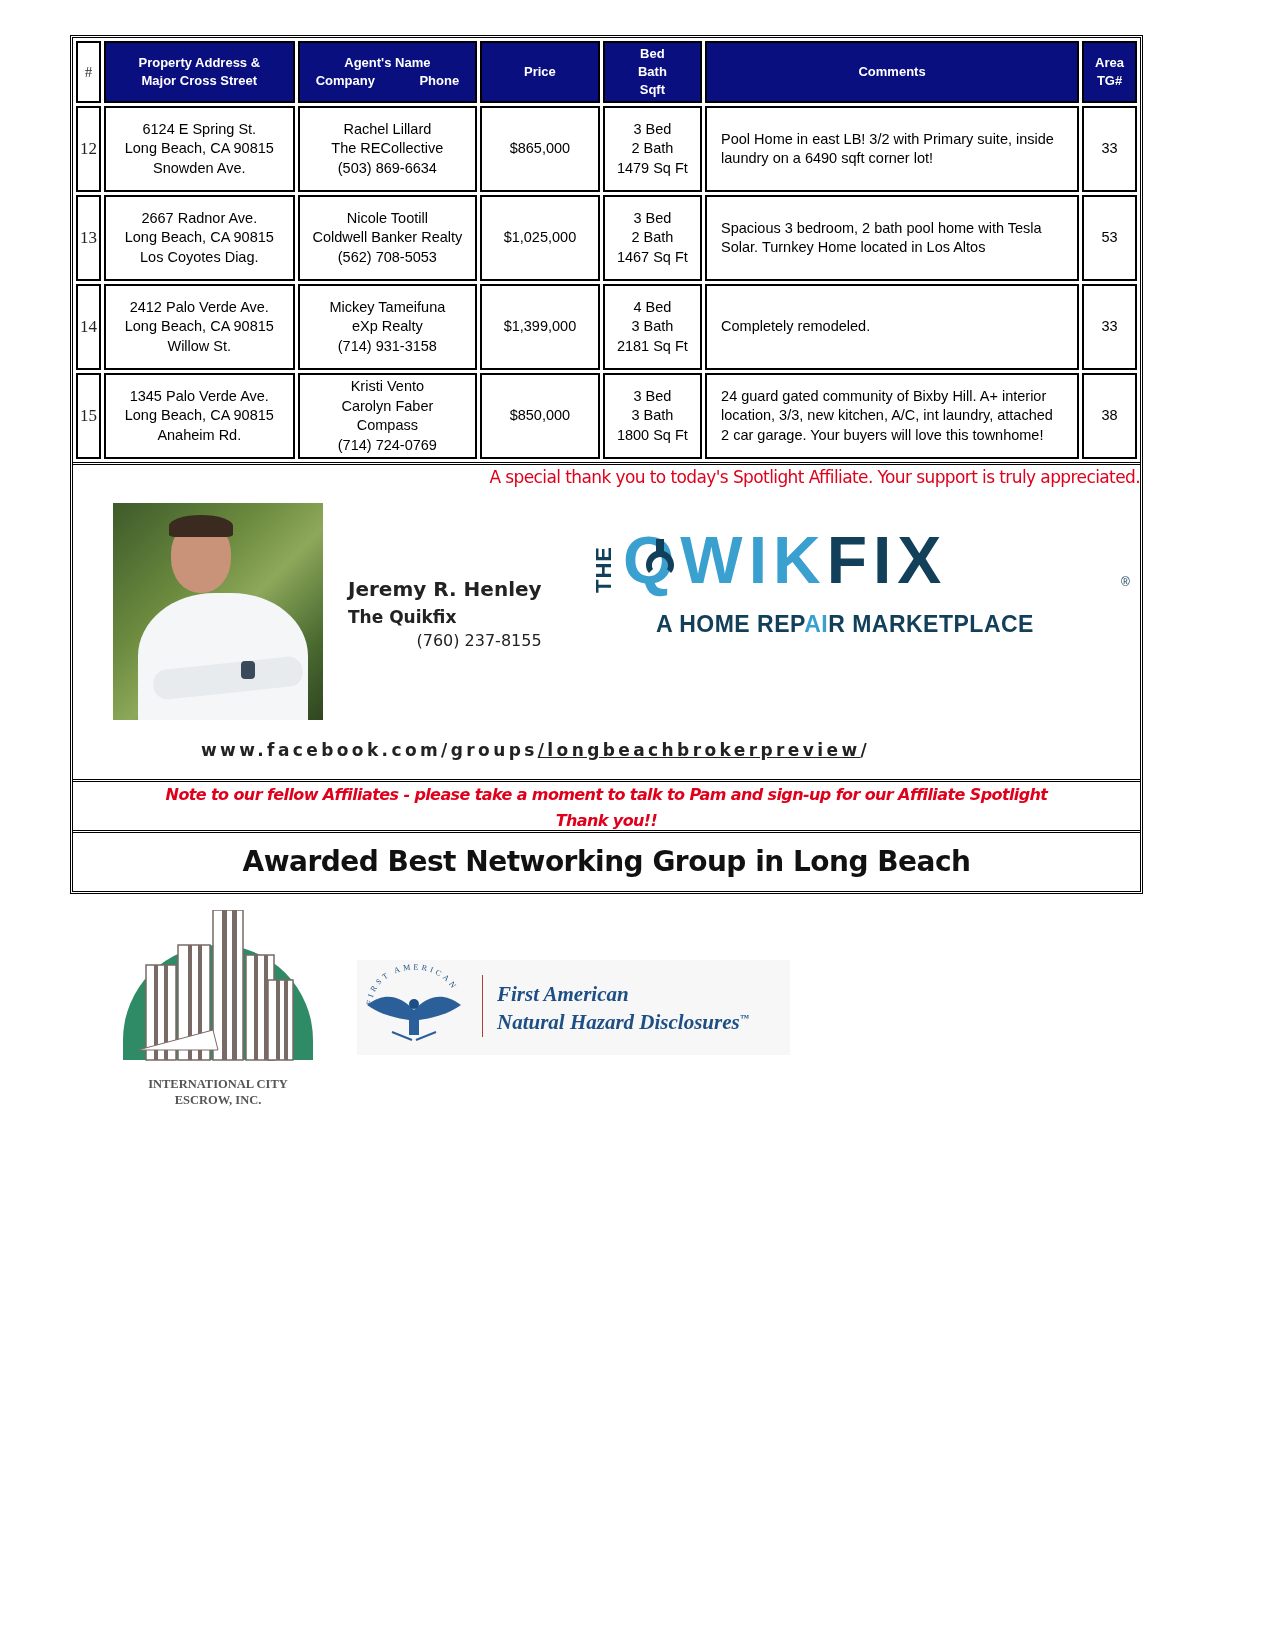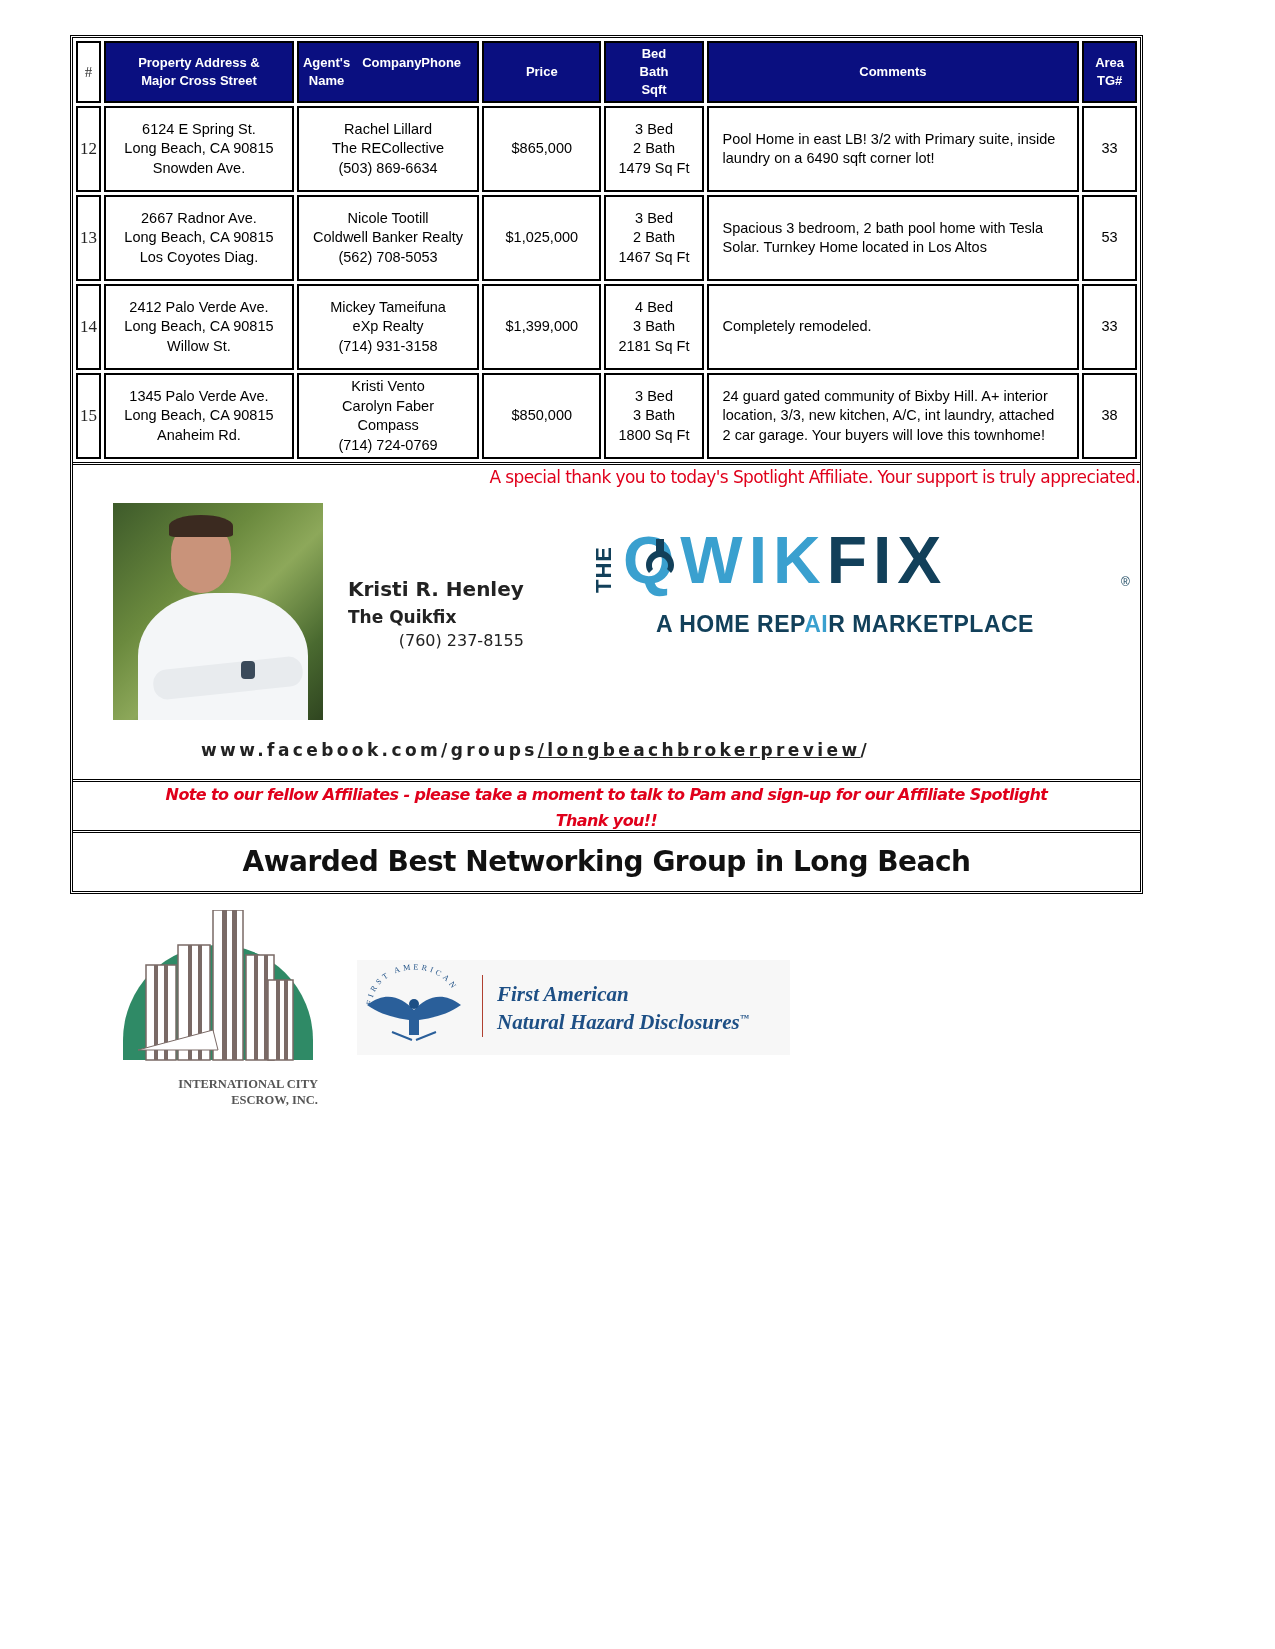--- a/index.html
+++ b/index.html
@@ -5,21 +5,21 @@
   html, body { margin:0; padding:0; background:#ffffff; }
   body { width:1275px; height:1649px; position:relative; font-family:"Liberation Sans", sans-serif; color:#000; overflow:hidden; }
   .frame { position:absolute; left:70px; top:35px; width:1073px; border:3px double #000; box-sizing:border-box; }
   table.listings { border-collapse:separate; border-spacing:3px; width:100%; background:#fff; }
   table.listings td, table.listings th { border:2px solid #000; box-sizing:border-box; }
   table.listings th { background:#0a0f80; color:#fff; font-size:13px; font-weight:bold; text-align:center; line-height:18px; height:62px; padding:0 4px; }
   table.listings th.num { background:#fff; color:#333; font-family:"Liberation Serif", serif; font-weight:normal; font-size:15px; }
   table.listings td { font-size:14.5px; line-height:19.5px; text-align:center; vertical-align:middle; height:86px; padding:0 3px; }
   table.listings td.num { font-family:"Liberation Serif", serif; font-size:17px; padding:0; color:#222; }
   table.listings td.comment { text-align:left; padding:0 14px; }
-  .agent-head { display:flex; flex-direction:row; }
+  .agent-head { display:flex; flex-direction:column; }
   .agent-head .row2 { display:flex; justify-content:space-between; padding:0 12px; }
   .spot { border-top:3px double #000; height:314px; position:relative; }
   .spot-title { position:absolute; top:2px; left:0; right:0; text-align:right; color:#e0001b; font-family:"DejaVu Sans", sans-serif; font-size:17px; letter-spacing:-0.6px; }
   .photo { position:absolute; left:40px; top:38px; width:210px; height:217px; background:linear-gradient(135deg,#3d5a2a 0%,#6b8a3e 35%,#8da85a 55%,#4a6a30 80%,#2f4520 100%); overflow:hidden; }
   .photo .head { position:absolute; left:58px; top:18px; width:60px; height:72px; background:#c9937a; border-radius:45% 45% 48% 48%; }
   .photo .hair { position:absolute; left:56px; top:12px; width:64px; height:22px; background:#3b2a20; border-radius:50% 50% 10% 10%; }
   .photo .shirt { position:absolute; left:25px; top:90px; width:170px; height:140px; background:#f4f6f8; border-radius:45% 45% 0 0; }
   .photo .arms { position:absolute; left:40px; top:160px; width:150px; height:30px; background:#e8ebee; border-radius:14px; transform:rotate(-6deg); }
   .photo .watch { position:absolute; left:128px; top:158px; width:14px; height:18px; background:#3a4a5a; border-radius:4px; }
   .contact { position:absolute; left:275px; top:112px; }
@@ -33,21 +33,21 @@
   .qf-word .dark { color:#12405a; }
   .qf-reg { position:absolute; left:530px; top:48px; font-size:12px; color:#12405a; }
   .qf-tag { position:absolute; left:65px; top:84px; font-family:"Liberation Sans", sans-serif; font-weight:bold; font-size:23px; color:#12405a; letter-spacing:0.5px; }
   .qf-tag .ai { color:#3aa0cf; }
   .fb { position:absolute; left:128px; top:275px; font-family:"DejaVu Sans", sans-serif; font-weight:bold; font-size:17px; letter-spacing:3.4px; color:#222; }
   .fb .u { text-decoration:underline;text-align:right; }
   .note { border-top:3px double #000; height:48px; text-align:center; color:#e0001b; font-family:"DejaVu Sans", sans-serif; font-style:italic; font-weight:bold; font-size:16px; line-height:26px; letter-spacing:-0.6px; }
   .award { border-top:3px double #000; height:58px; text-align:center; font-family:"DejaVu Sans", sans-serif; font-weight:bold; font-size:28px; line-height:58px; color:#111; letter-spacing:-0.5px; }
   .sponsors { position:absolute; top:905px; left:0; width:1275px; height:210px; }
   .icity { position:absolute; left:118px; top:5px; width:200px; height:200px; }
-  .icity-text { position:absolute; left:0; top:166px; width:200px; text-align:right; font-family:"Liberation Serif", serif; font-size:12.5px; font-weight:bold; color:#555; line-height:16px; }
+  .icity-text { position:absolute; left:0; top:166px; width:200px; text-align:center; font-family:"Liberation Serif", serif; font-size:12.5px; font-weight:bold; color:#555; line-height:16px; }
   .fa { position:absolute; left:357px; top:55px; width:433px; height:95px; background:#f7f7f7; }
   .fa-text { position:absolute; left:140px; top:22px; font-family:"Liberation Serif", serif; font-style:italic; font-weight:bold; font-size:21px; color:#1d4f85; line-height:24px; }
   .fa-div { position:absolute; left:125px; top:15px; width:1px; height:62px; background:#b04030; }
   .farmers { position:absolute; left:830px; top:25px; width:300px; height:150px; }
   .farmers-word { position:absolute; left:0; top:68px; font-family:"DejaVu Sans", sans-serif; font-weight:bold; font-size:42px; letter-spacing:13px; color:#1a4a8a; }
   .farmers-ins { position:absolute; left:52px; top:118px; font-family:"DejaVu Sans", sans-serif; font-weight:bold; font-size:22px; letter-spacing:5px; color:#c8102e; }
 </style>
 </head>
 <body>
 
@@ -183,21 +183,21 @@
   <div class="spot">
     <div class="spot-title">A special thank you to today's Spotlight Affiliate. Your support is truly appreciated.</div>
     <div class="photo">
       <div class="shirt"></div>
       <div class="arms"></div>
       <div class="watch"></div>
       <div class="head"></div>
       <div class="hair"></div>
     </div>
     <div class="contact">
-      <div class="name">Kristi R. Henley</div>
+      <div class="name">Jeremy R. Henley</div>
       <div class="company">The Quikfix</div>
       <div class="phone">(760) 237-8155</div>
     </div>
     <div class="qf-logo">
       <div class="qf-the">THE</div>
       <div class="qf-word">
         <span class="light">QWIK</span><span class="dark">FIX</span>
       </div>
       <svg style="position:absolute;left:52px;top:12px" width="34" height="40" viewBox="0 0 34 40">
         <path d="M13 0 h8 v12 c6 2 10 8 10 14 c0 3 -1 6 -3 8 l-4 -4 c1 -1 1 -3 1 -4 c0 -4 -4 -8 -8 -8 s-8 4 -8 8 c0 1 0 3 1 4 l-4 4 c-2 -2 -3 -5 -3 -8 c0 -6 4 -12 10 -14 z" fill="#12405a"></path>

